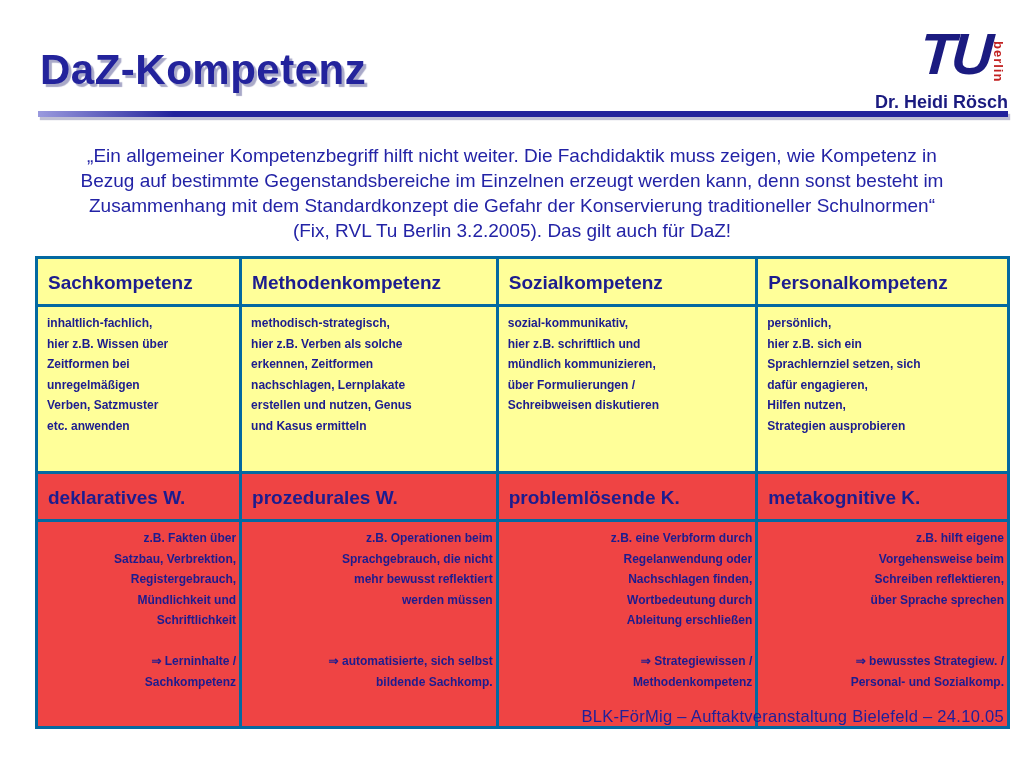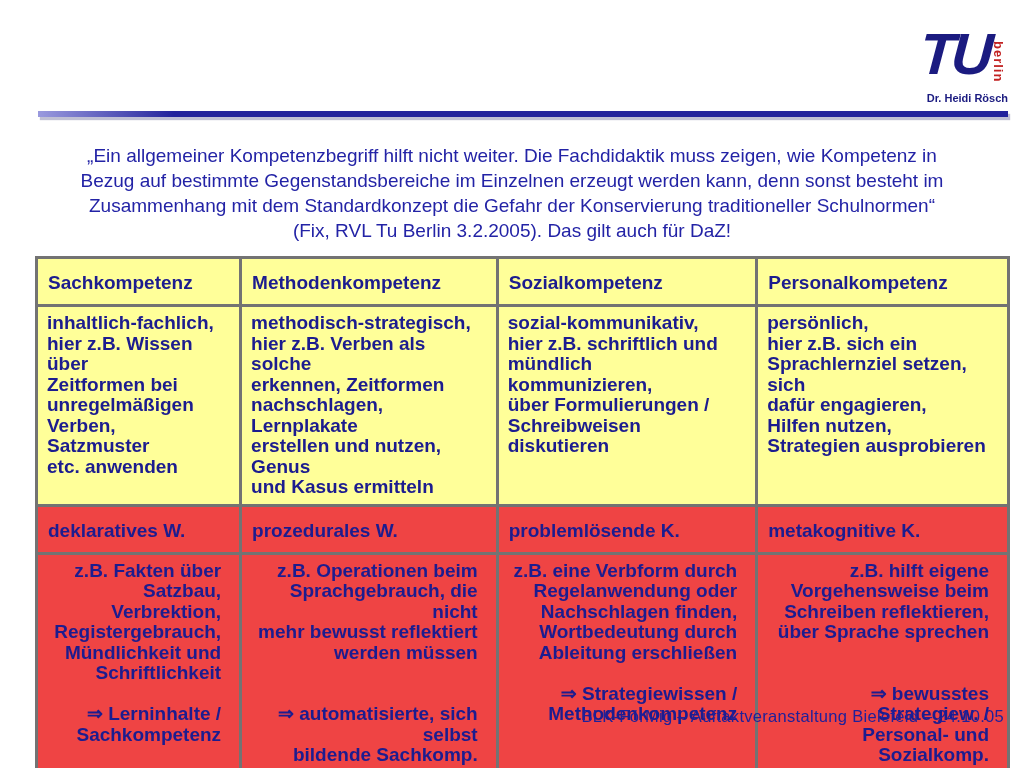--- a/index.html
+++ b/index.html
@@ -39,71 +39,72 @@
     transform:skewX(-4deg);
   }
   .berlin-vert {
     display:inline-block; vertical-align:top;
     writing-mode:vertical-rl;
     font-size:13px; font-weight:bold; color:#c22222;
     height:56px; margin-left:2px; letter-spacing:1px;
   }
   .author {
     position:absolute; top:92px; right:16px;
-    font-size:11px; font-weight:bold; color:#1b1b80;
+    font-size:18px; font-weight:bold; color:#1b1b80;
     white-space:nowrap;
   }
 
   
   .quote {
     position:absolute; top:143px; left:0; width:1024px;
     text-align:center;
     color:#2323a6; font-size:19px; line-height:25px;
   }
 
   
   table.competence {
     position:absolute; left:35px; top:256px;
     width:975px;
     border-collapse:collapse; table-layout:fixed;
   }
   table.competence th, table.competence td {
-    border:3px solid #737373;
+    border:3px solid #0369a1;
     color:#1c1c8f;
     font-weight:bold;
     text-align:left; vertical-align:top;
   }
   tr.head th {
     font-size:19px; height:34px;
     padding:7px 4px 4px 10px;
     vertical-align:middle;
   }
   tr.body td {
-    font-size:19px; line-height:20.5px;
-    padding:6px 18px 6px 9px;
+    font-size:12px; line-height:20.5px;
+    padding:6px 3px 6px 9px;
     white-space:pre-line;
   }
   tr.body.desc td { height:152px; }
   tr.body.ex td { height:192px;text-align:right; }
   .yellow { background:#ffff99; }
   .orange { background:#ef4444; }
 
   
   .footer {
     position:absolute; top:707px; right:20px;
     font-size:16.5px; color:#20209a; letter-spacing:0.3px;
     white-space:nowrap;
     padding-left:32px;
   }
 </style>
 </head>
 <body>
 
 <div class="slide">
 
+  <div class="title">DaZ-Kompetenz</div>
 
   <div class="logo">
     <span class="tu-mark">TU</span><span class="berlin-vert">berlin</span>
   </div>
   <div class="author">Dr. Heidi Rösch</div>
 
   <div class="title-rule"></div>
 
   <div class="quote">
     <div>„Ein allgemeiner Kompetenzbegriff hilft nicht weiter. Die Fachdidaktik muss zeigen, wie Kompetenz in</div>

